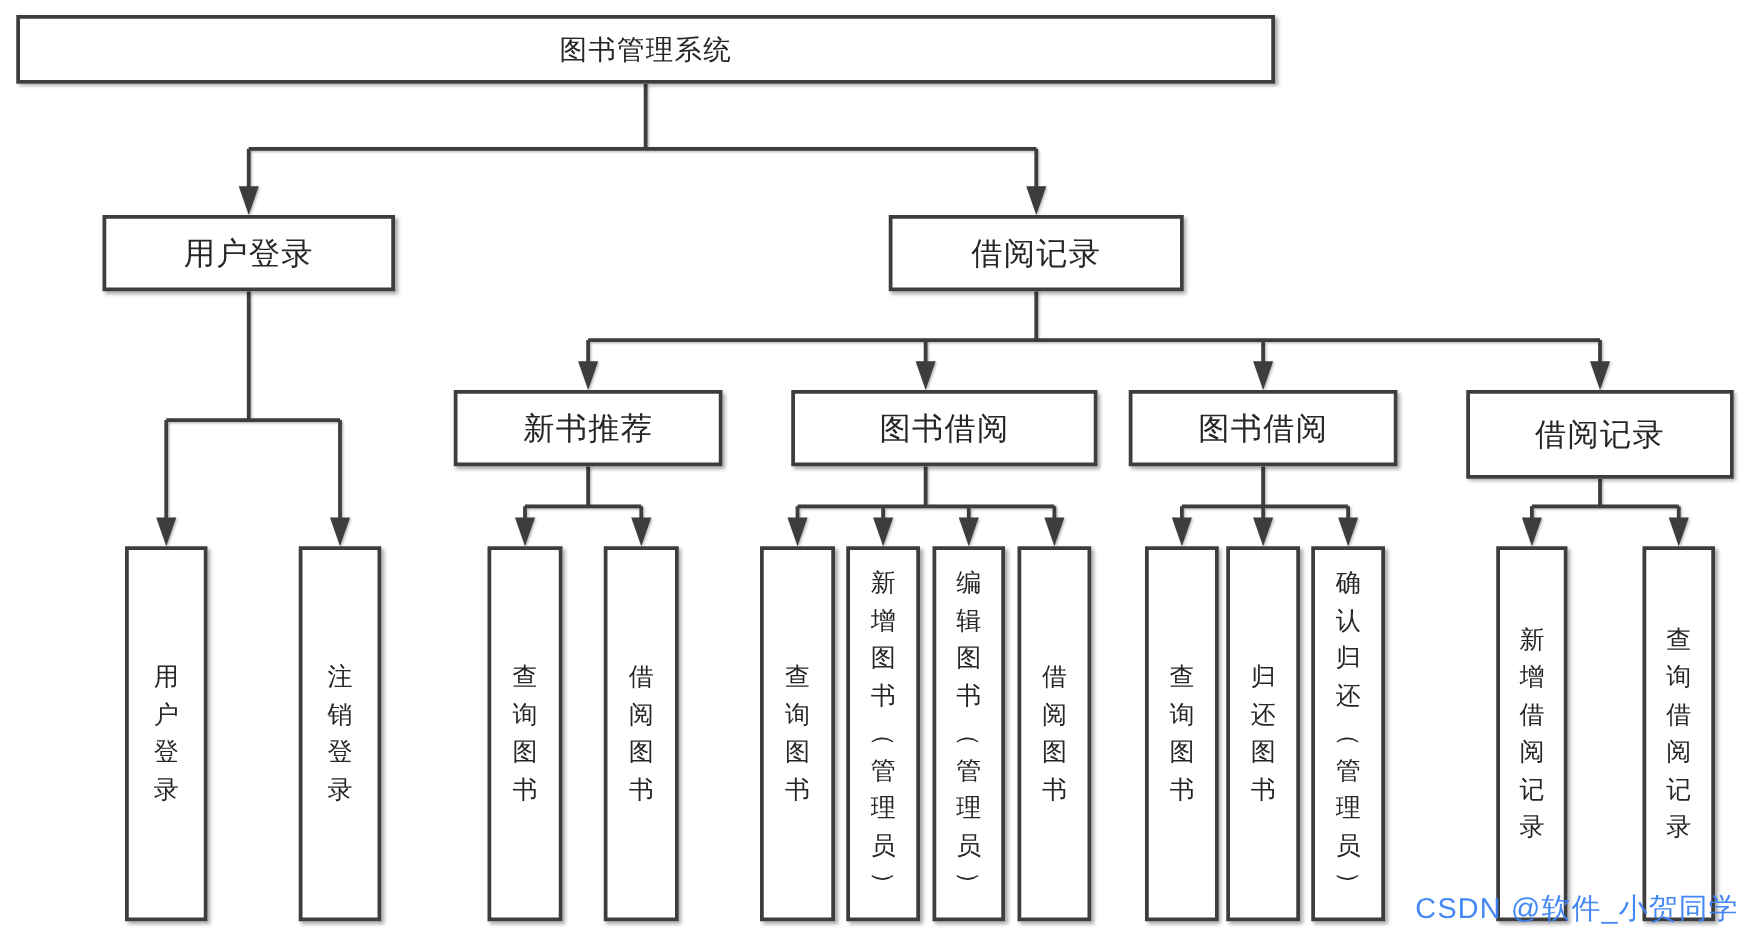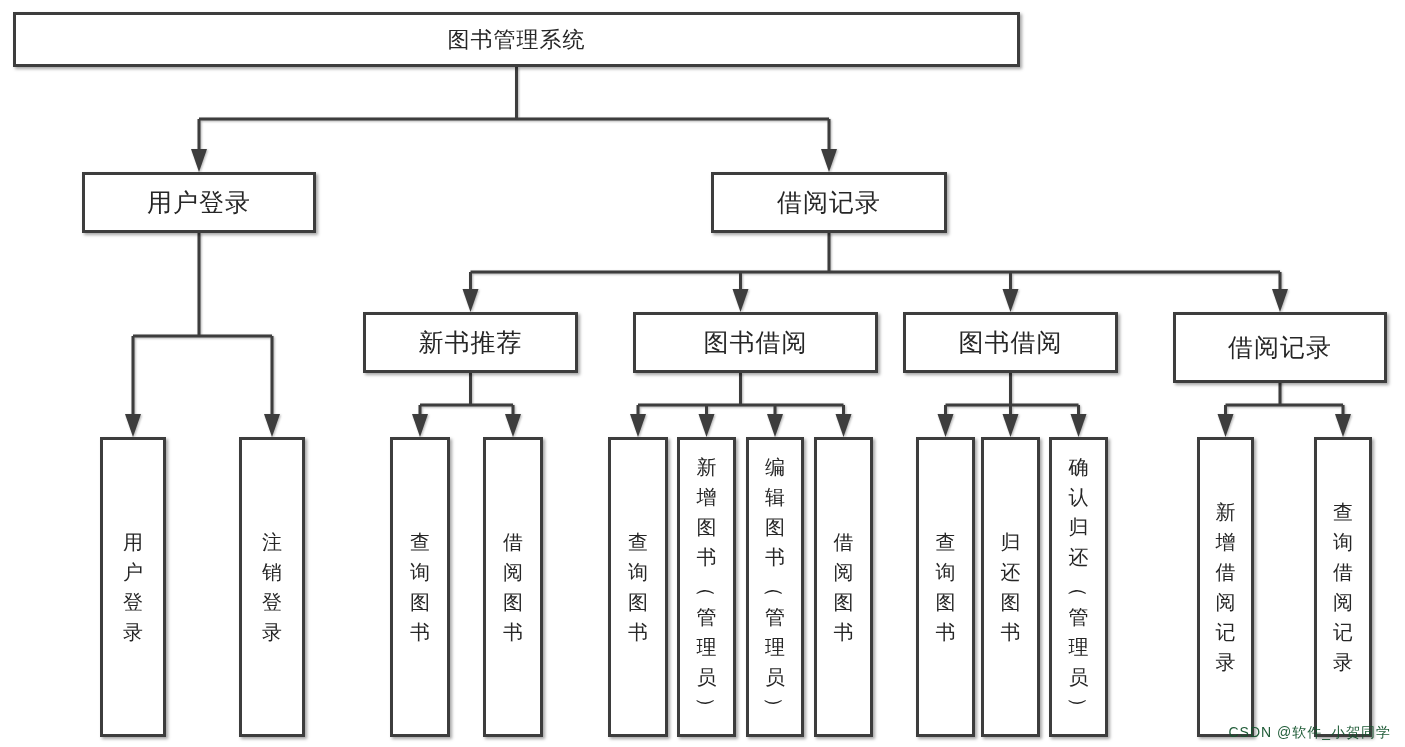--- a/index.html
+++ b/index.html
@@ -48,23 +48,23 @@
     line-height: 30px;
     width: 24px;
     text-align: center;
     font-size: 20px;
   }
   .vchar.rot { transform: rotate(90deg); }
   .watermark {
     position: absolute;
     right: 14px;
     bottom: 5px;
-    font-size: 14px;
+    font-size: 23px;
     letter-spacing: 1px;
-    color: #14532d;
+    color: #3b82f6;
     opacity: 0.95;
     white-space: nowrap;
     z-index: 5;
   }
 </style>
 </head>
 <body>
 
 <div class="canvas">
 

